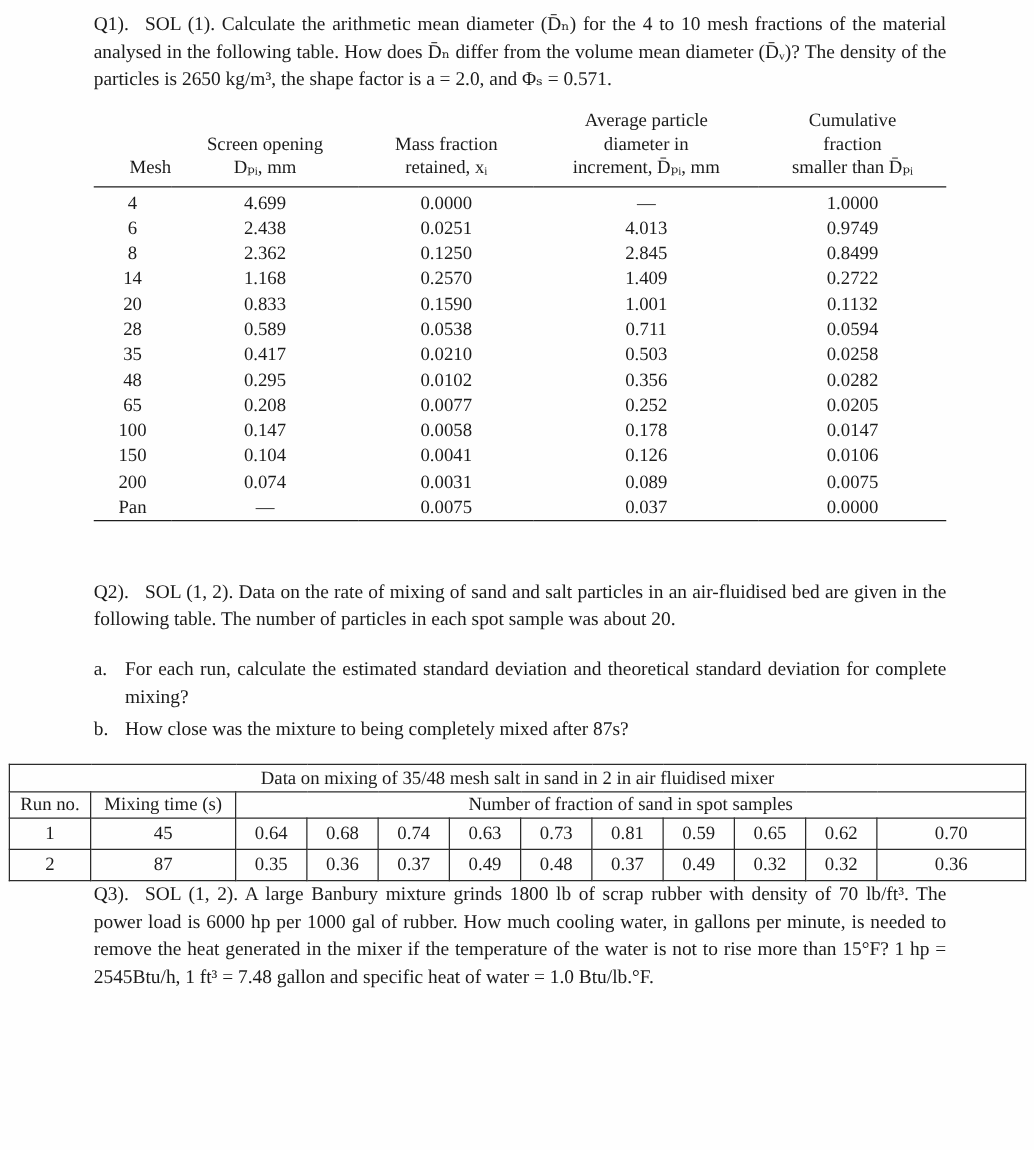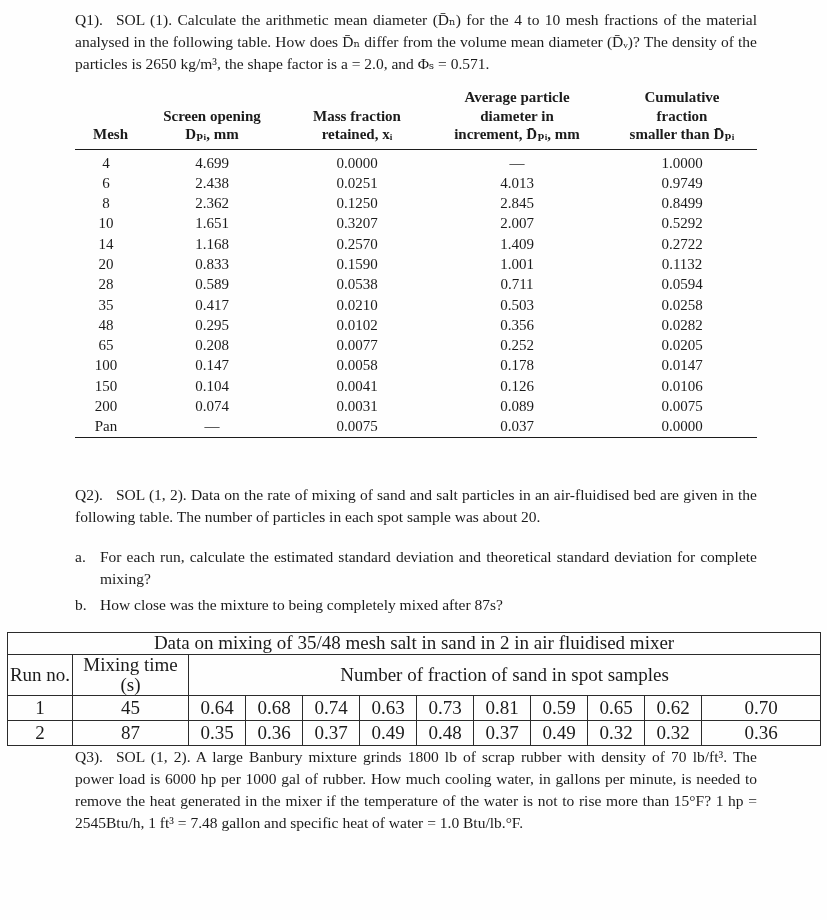--- a/index.html
+++ b/index.html
@@ -33,30 +33,30 @@
   
   table.t1 {
     border-collapse: collapse;
     table-layout: fixed;
     width: 682px;
     margin-top: 13px;
     border-bottom: 1.5px solid #1c1c1c;
     font-size: 15px;
   }
   table.t1 th {
-    font-weight: bold;
+    font-weight: normal;
     vertical-align: bottom;
     text-align: center;
     white-space: pre-line;
     line-height: 18.5px;
     padding: 0 0 5px 0;
     border-bottom: 1.5px solid #1c1c1c;
   }
   table.t1 th.c1 {
-    text-align: center;
+    text-align: right;
     padding-left: 9px;
   }
   table.t1 td {
     text-align: center;
     height: 20.3px;
     line-height: 20.3px;
     padding: 0;
   }
   table.t1 tbody tr:first-child td { padding-top: 3px; }
   table.t1 td.c1 { text-align: center; }
@@ -68,21 +68,21 @@
   .item .marker { flex: none; width: 25px; }
   .item .itext { flex: 1; text-align: justify; font-family: Liberation Serif, serif; }
 
   
   table.t2 {
     border-collapse: collapse;
     table-layout: fixed;
     width: 813px;
     margin-left: -68px;
     margin-top: 16px;
-    font-size: 19px;
+    font-size: 15px;
   }
   table.t2 td {
     border: 1px solid #2b2b2b;
     text-align: center;
     padding: 0;
     line-height: 20px;
   }
   table.t2 td.title { height: 21px; }
   table.t2 td.hdr { height: 20px; }
   table.t2 td.dat { height: 24px; line-height: 24px; }
@@ -133,27 +133,20 @@
           <td>0.0251</td>
           <td>4.013</td>
           <td>0.9749</td>
         </tr>
       <tr>
           <td class="c1">8</td>
           <td>2.362</td>
           <td>0.1250</td>
           <td>2.845</td>
           <td>0.8499</td>
-        </tr>
-      <tr>
-          <td class="c1">10</td>
-          <td>1.651</td>
-          <td>0.3207</td>
-          <td>2.007</td>
-          <td>0.5292</td>
         </tr>
       <tr>
           <td class="c1">14</td>
           <td>1.168</td>
           <td>0.2570</td>
           <td>1.409</td>
           <td>0.2722</td>
         </tr>
       <tr>
           <td class="c1">20</td>

